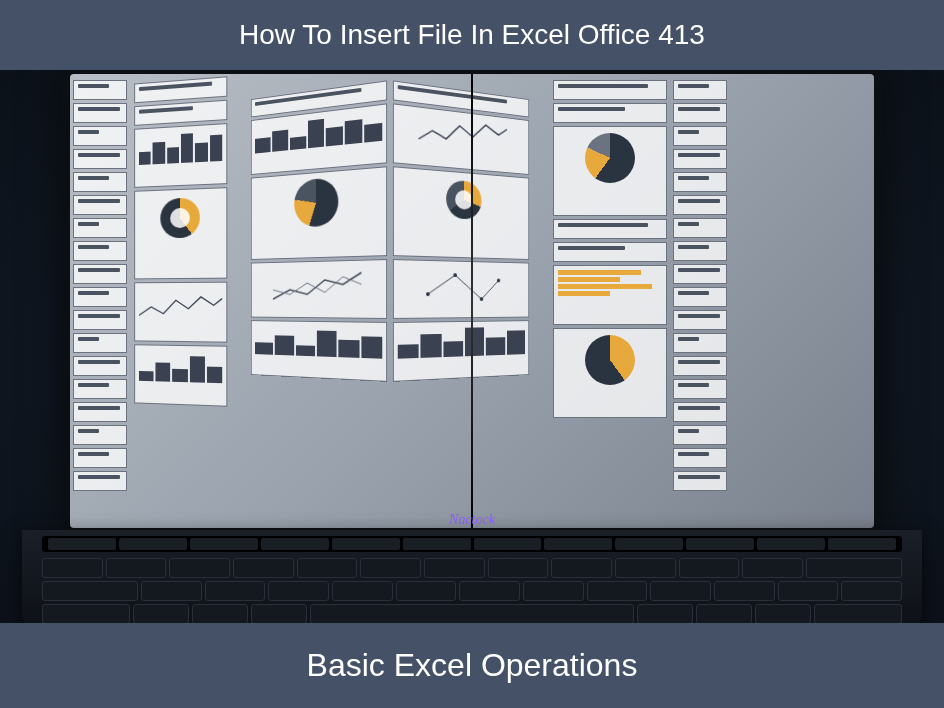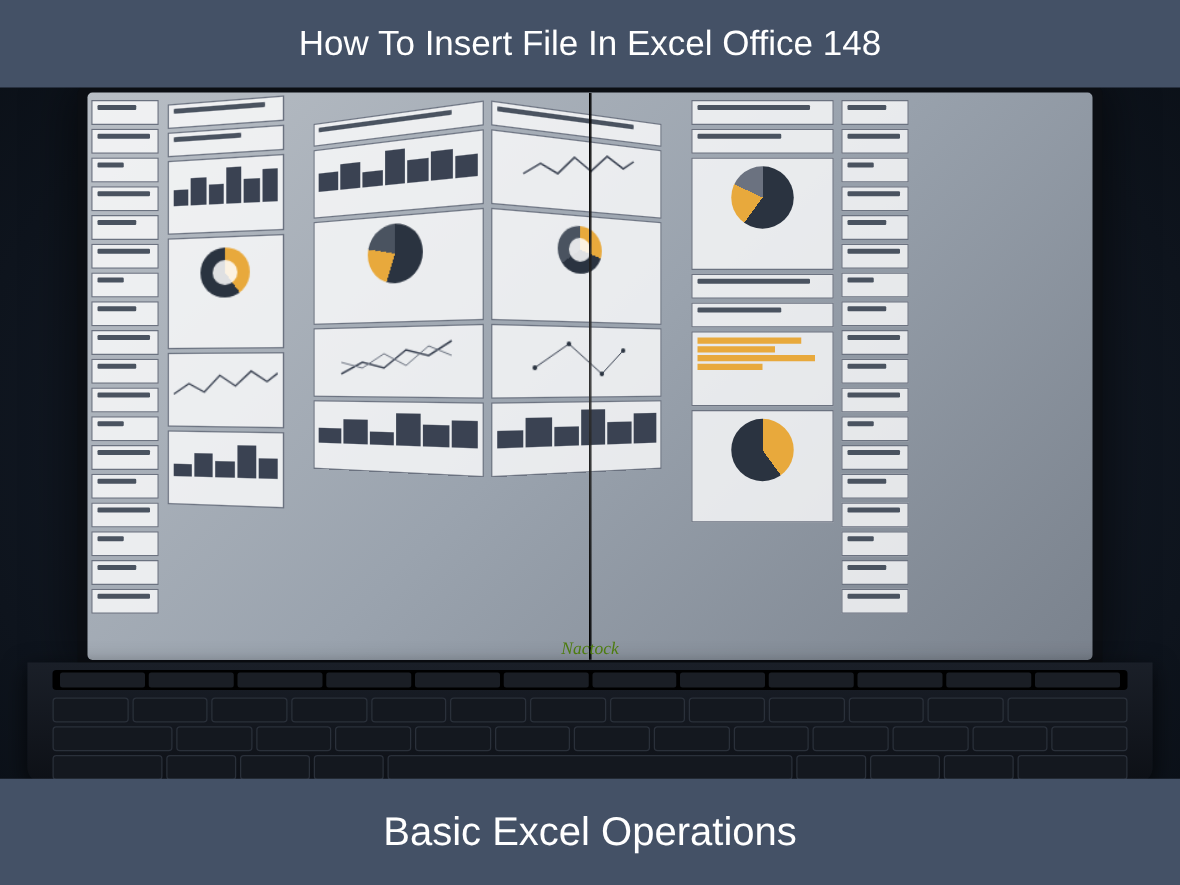--- a/index.html
+++ b/index.html
@@ -167,32 +167,32 @@
   border: 1px solid #2a303a;
   border-radius: 3px;
 }
 .key.wide { flex: 1.6; }
 .key.space { flex: 6; }
 .brand {
   position: absolute;
   bottom: 98px;
   left: 50%;
   transform: translateX(-50%);
-  color: #4d7c0f;
+  color: #8b5cf6;
   font-family: cursive;
   font-size: 14px;
   font-style: italic;
   z-index: 6;
 }
 </style>
 </head>
 <body>
 
 <div class="banner banner-top">
-  <span>How To Insert File In Excel Office 148</span>
+  <span>How To Insert File In Excel Office 413</span>
 </div>
 
 <div class="laptop">
   <div class="screen-frame">
     <div class="screen">
 
       <div class="col col-rows">
         <div class="cell short">
             <div class="textline w60"></div>
           </div>

